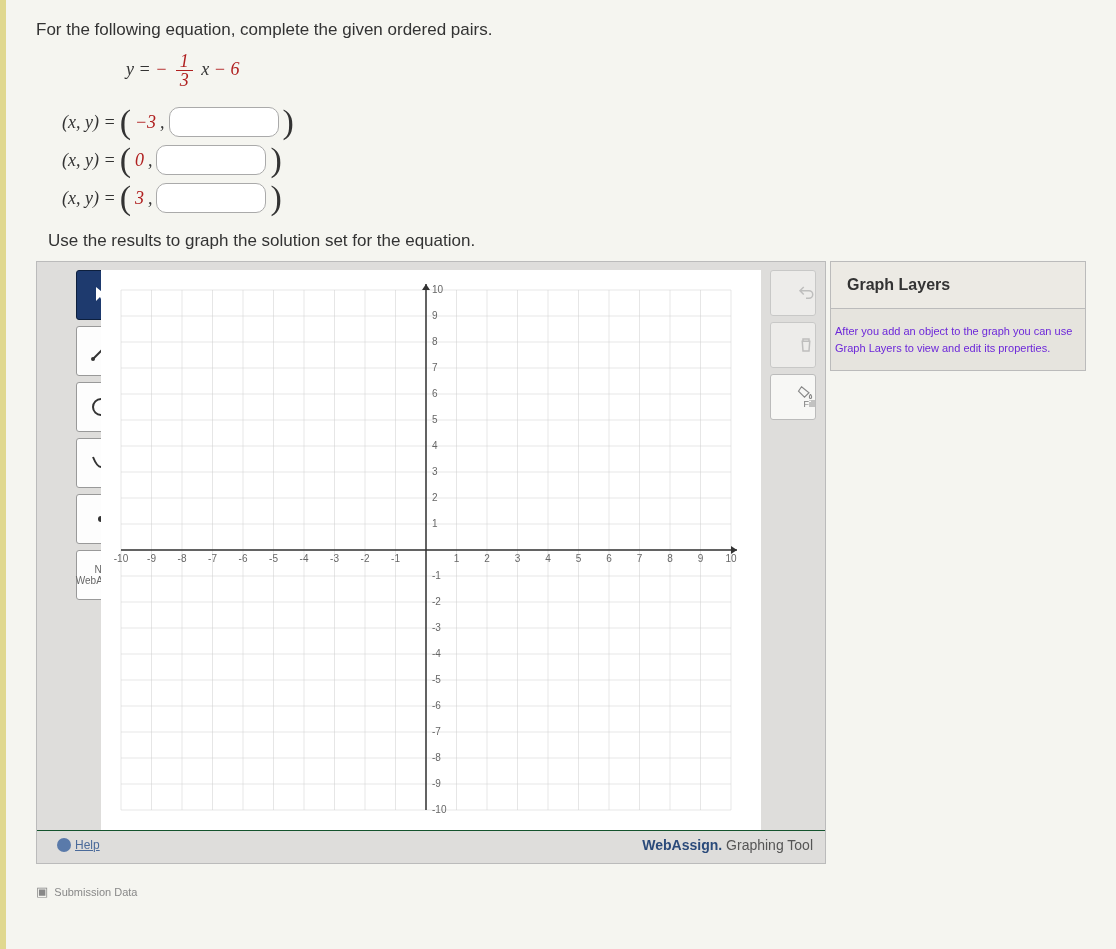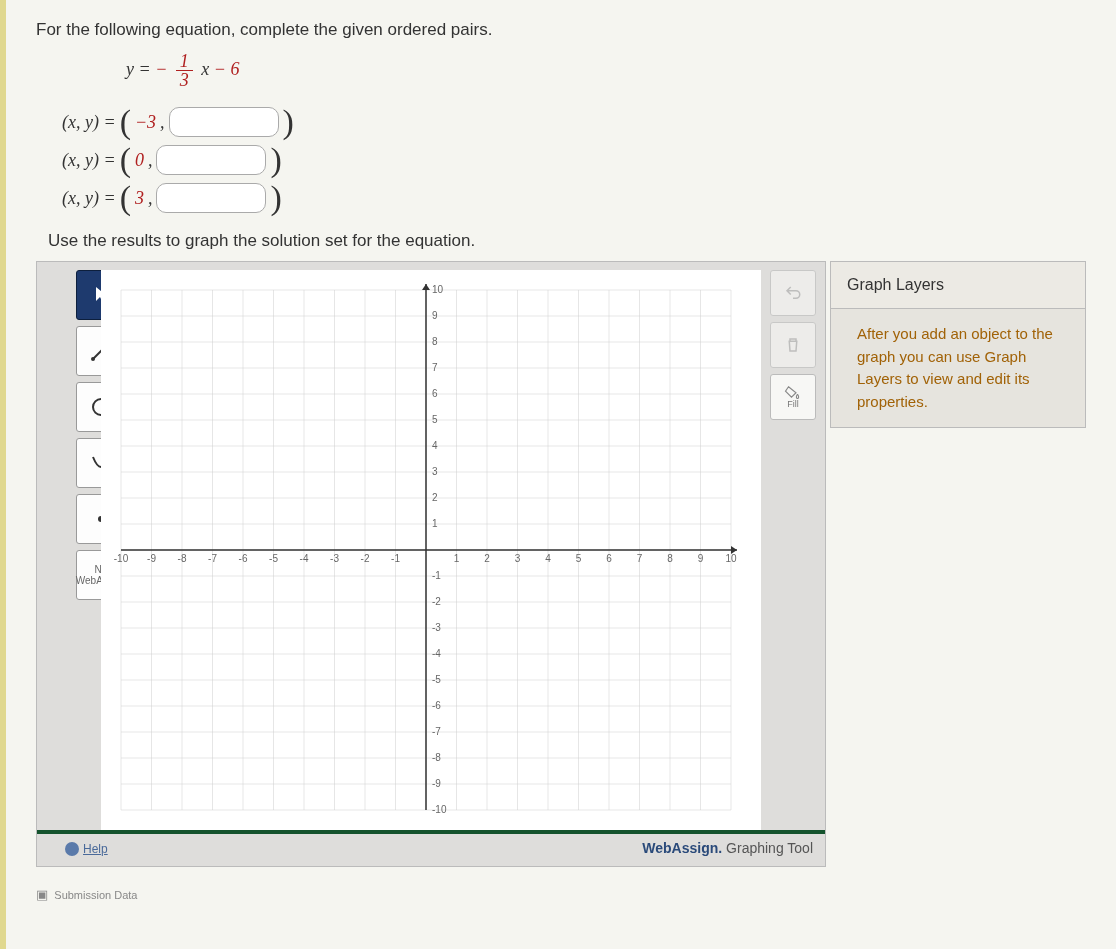--- a/index.html
+++ b/index.html
@@ -137,33 +137,33 @@
     gap: 6px;
     align-items: center;
   }
   .rt-btn {
     width: 46px; height: 46px;
     background: #f7f7f5;
     border: 1px solid #bbb;
     border-radius: 3px;
     display: flex;
     flex-direction: column;
-    align-items: center;
+    align-items: flex-end;
     justify-content: center;
     font-size: 9px;
     color: #777;
     cursor: pointer;
   }
   .rt-btn.disabled { opacity: 0.6; cursor: default;}
   .footer-bar {
     display: flex;
-    align-items: flex-end;
+    align-items: center;
     justify-content: space-between;
-    padding: 6px 12px 10px 28px;
-    border-top: 4px solid #14532d;
+    padding: 6px 12px 10px 20px;
+    border-top: 1px solid #14532d;
   }
   .help-link {
     font-size: 12px;
     color: #4a6a9a;
     text-decoration: underline;
     cursor: pointer;
     display: flex;
     align-items: center;
     gap: 4px;
   }
@@ -180,34 +180,34 @@
   }
   .brand b { color: #2a4a7a; }
   .layers-panel {
     flex: 1;
     margin-left: 4px;
   }
   .layers-header {
     background: #eceae4;
     border: 1px solid #bbb;
     padding: 14px 16px;
-    font-weight: normal;
+    font-weight: bold;
     font-size: 16px;
     color: #333;
     display: flex;
     justify-content: space-between;
     align-items: flex-end;
   }
   .layers-body {
     background: #e6e4de;
     border: 1px solid #bbb;
     border-top: none;
-    padding: 14px 26px;
-    font-size: 15px;
-    color: #a16207;
+    padding: 14px 4px;
+    font-size: 11px;
+    color: #6d28d9;
     line-height: 1.5;
   }
   .submission {
     margin-top: 20px;
     font-size: 11px;
     color: #888;
     display: flex;
     align-items: center;
     gap: 6px;
   }

